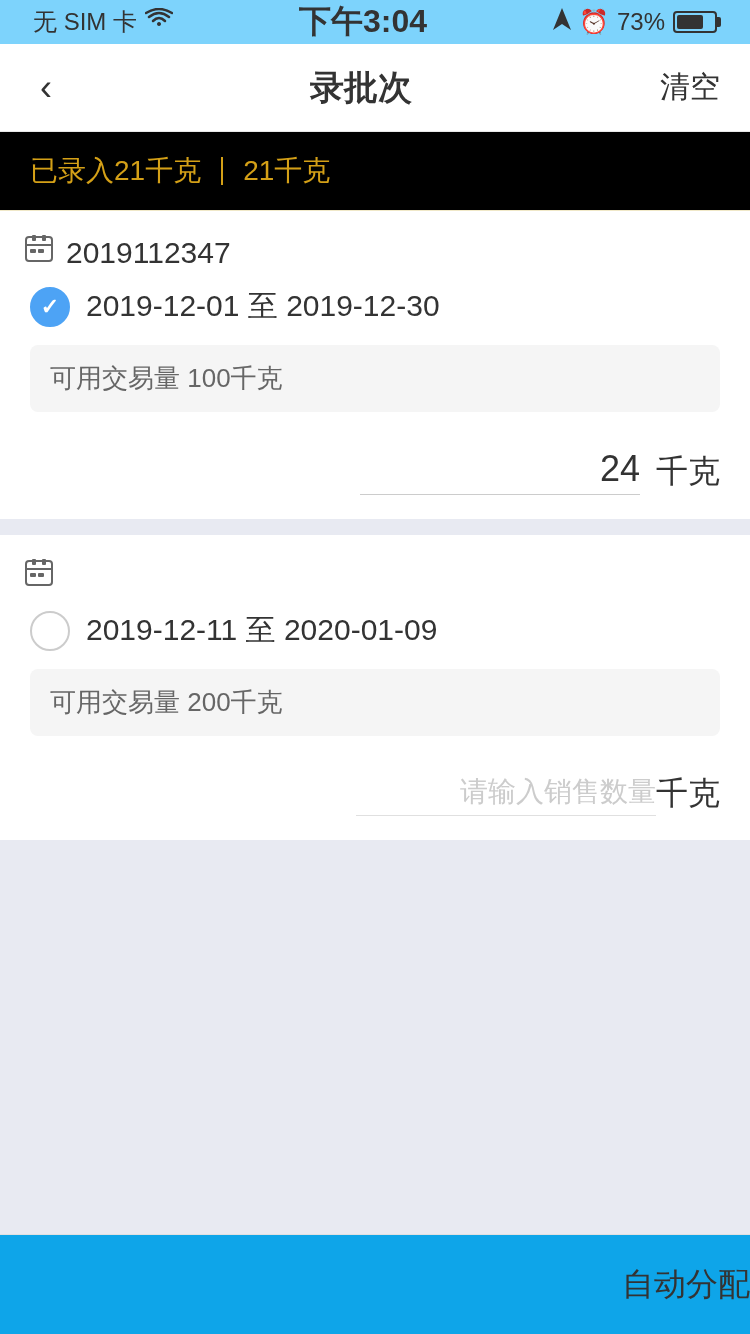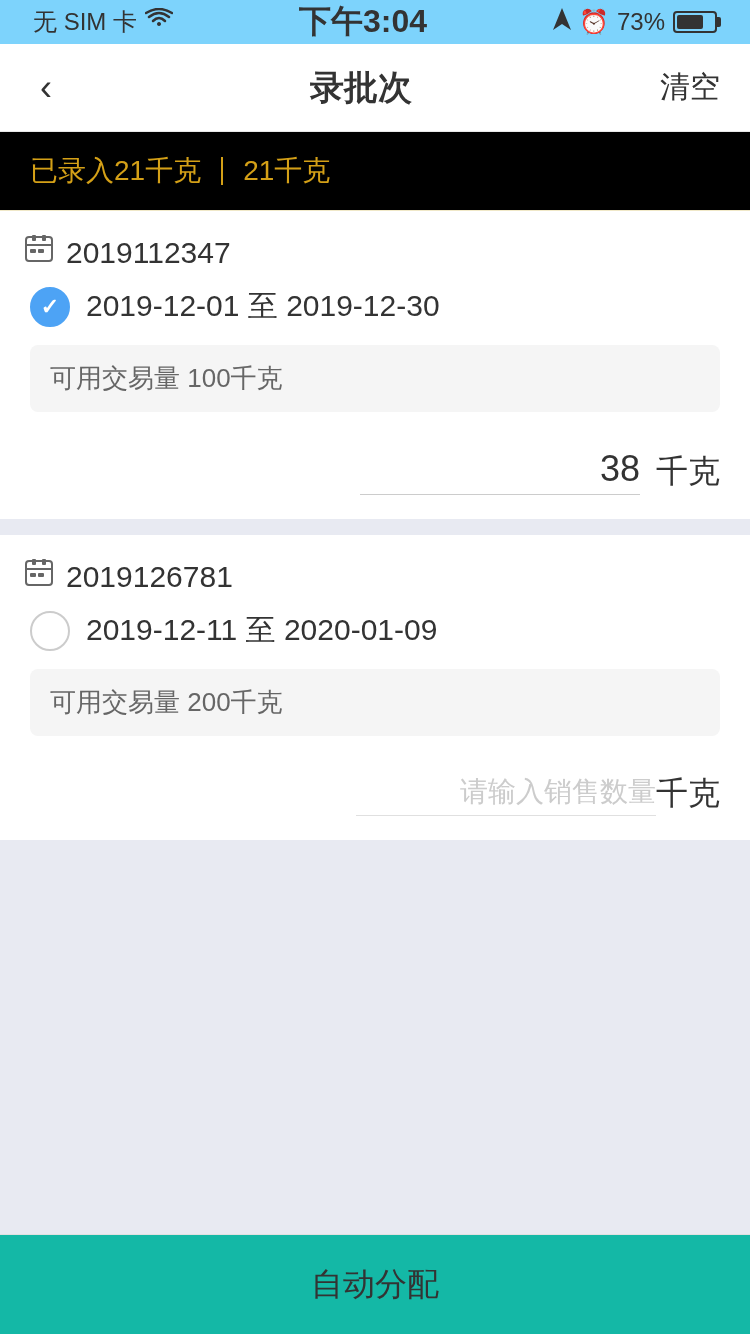--- a/index.html
+++ b/index.html
@@ -244,26 +244,27 @@
     .bottom-bar {
       position: fixed;
       bottom: 0;
       left: 0;
       width: 750px;
       height: 100px;
       display: flex;
     }
     .btn-auto {
       flex: 1;
-      background: #14b8a6;
+      background: #0ea5e9;
       border: none;
       font-size: 32px;
       color: #333;
       cursor: pointer;
       border-top: 1px solid #e0e0e0;
+      text-align: right;
     }
     .btn-confirm {
       flex: 1;
       background: #4da3f5;
       border: none;
       font-size: 32px;
       color: #fff;
       cursor: pointer;
     }
   </style>
@@ -325,41 +326,40 @@
   </div>
   <div class="batch-date-row">
     <div class="radio-circle selected">
       <span class="radio-check">✓</span>
     </div>
     <span class="batch-date">2019-12-01 至 2019-12-30</span>
   </div>
   <div class="availability-row">可用交易量 100千克</div>
   <div class="quantity-row">
     <div class="quantity-underline-area">
-      <span class="quantity-value">38</span>
+      <span class="quantity-value">24</span>
     </div>
     <span class="quantity-unit">千克</span>
   </div>
 </div>
 
 <div class="section-divider"></div>
 
 <div class="batch-card">
   <div class="batch-header">
     <span class="batch-icon">
       <svg width="30" height="28" viewBox="0 0 30 28">
         <rect x="2" y="2" width="26" height="24" rx="3" fill="none" stroke="#666" stroke-width="2"></rect>
         <rect x="8" y="0" width="4" height="6" rx="1" fill="#666"></rect>
         <rect x="18" y="0" width="4" height="6" rx="1" fill="#666"></rect>
         <line x1="2" y1="10" x2="28" y2="10" stroke="#666" stroke-width="2"></line>
         <rect x="6" y="14" width="6" height="4" rx="1" fill="#666"></rect>
         <rect x="14" y="14" width="6" height="4" rx="1" fill="#666"></rect>
       </svg>
     </span>
-    <span class="batch-id">2019126781</span>
   </div>
   <div class="batch-date-row">
     <div class="radio-circle"></div>
     <span class="batch-date">2019-12-11 至 2020-01-09</span>
   </div>
   <div class="availability-row">可用交易量 200千克</div>
   <div class="placeholder-row">
     <div style="display:flex; align-items:center; border-bottom: 1.5px solid #e0e0e0; padding-bottom:4px; width:300px; justify-content:flex-end;">
       <span class="placeholder-text">请输入销售数量</span>
     </div>

